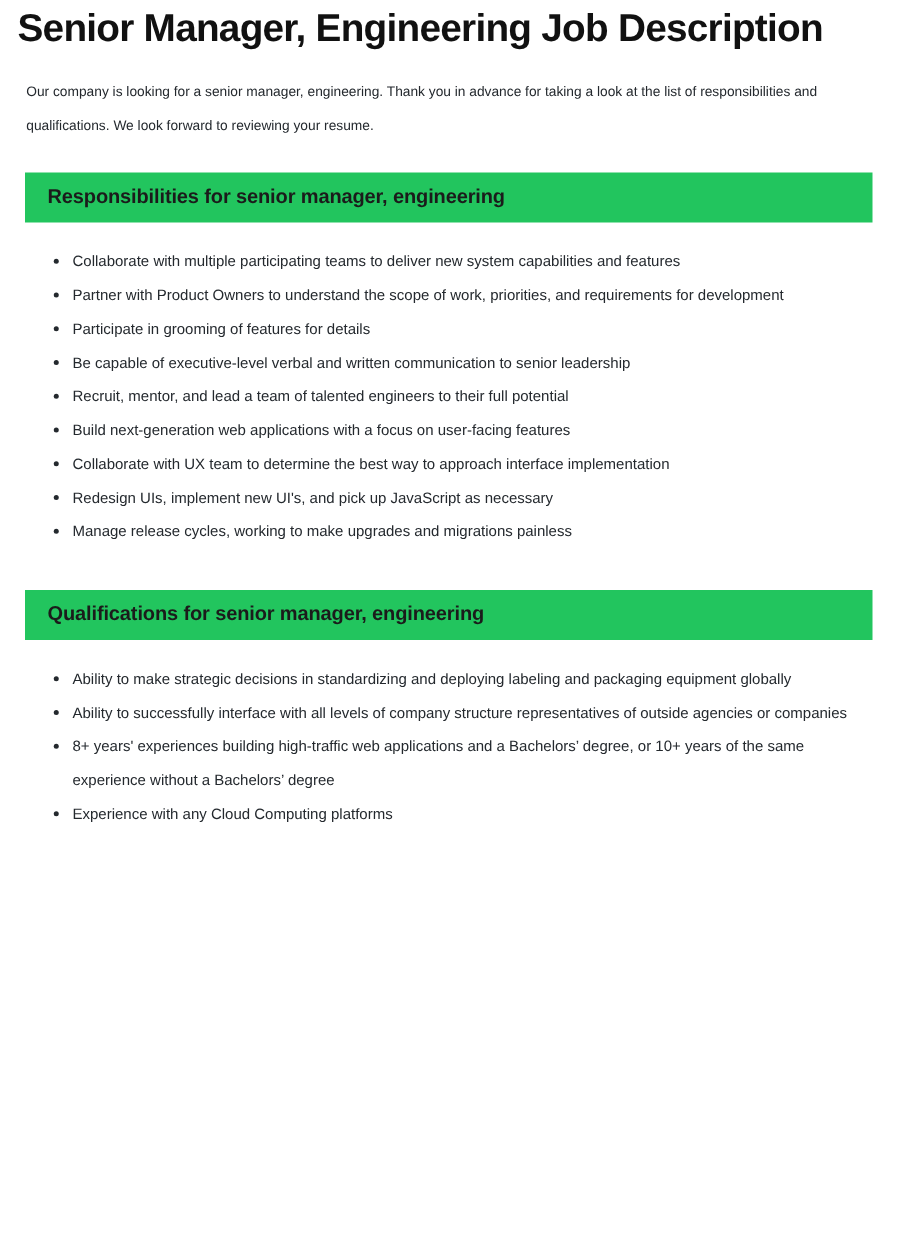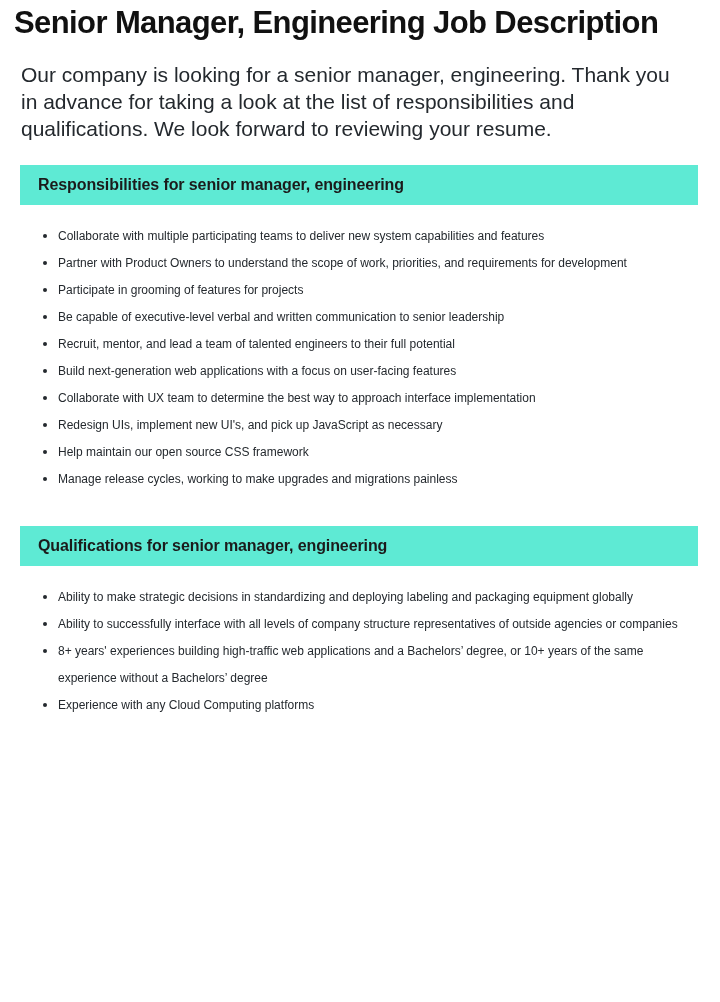--- a/index.html
+++ b/index.html
@@ -31,38 +31,38 @@
     letter-spacing: -0.6px;
     line-height: 1.2;
     color: #111111;
     margin: 0;
     padding: 4px 10px 0 14px;
     white-space: nowrap;
   }
 
   
   .intro {
-    font-size: 21px;
+    font-size: 11px;
     line-height: 27px;
     color: #24292e;
     margin: 0;
     padding: 20px 22px 0 21px;
     max-width: 700px;
   }
 
   
   .section {
     margin-top: 23px;
   }
   .section.qualifications {
     margin-top: 33px;
   }
 
   .section-header {
-    background: #5eead4;
+    background: #22c55e;
     margin: 0 22px 0 20px;
     padding: 10px 0 11px 18px;
     font-size: 16px;
     font-weight: bold;
     color: #1b1b1b;
     letter-spacing: -0.1px;
     line-height: 19px;
   }
 
   .bullet-list {
@@ -97,27 +97,26 @@
 
   <h1 class="doc-title">Senior Manager, Engineering Job Description</h1>
 
   <p class="intro">Our company is looking for a senior manager, engineering. Thank you in advance for taking a look at the list of responsibilities and qualifications. We look forward to reviewing your resume.</p>
 
   <section class="section responsibilities">
     <div class="section-header">Responsibilities for senior manager, engineering</div>
     <ul class="bullet-list">
         <li>Collaborate with multiple participating teams to deliver new system capabilities and features</li>
         <li>Partner with Product Owners to understand the scope of work, priorities, and requirements for development</li>
-        <li>Participate in grooming of features for projects</li>
+        <li>Participate in grooming of features for details</li>
         <li>Be capable of executive-level verbal and written communication to senior leadership</li>
         <li>Recruit, mentor, and lead a team of talented engineers to their full potential</li>
         <li>Build next-generation web applications with a focus on user-facing features</li>
         <li>Collaborate with UX team to determine the best way to approach interface implementation</li>
         <li>Redesign UIs, implement new UI's, and pick up JavaScript as necessary</li>
-        <li>Help maintain our open source CSS framework</li>
         <li>Manage release cycles, working to make upgrades and migrations painless</li>
       </ul>
   </section>
 
   <section class="section qualifications">
     <div class="section-header">Qualifications for senior manager, engineering</div>
     <ul class="bullet-list">
         <li>Ability to make strategic decisions in standardizing and deploying labeling and packaging equipment globally</li>
         <li>Ability to successfully interface with all levels of company structure representatives of outside agencies or companies</li>
         <li>8+ years' experiences building high-traffic web applications and a Bachelors’ degree, or 10+ years of the same experience without a Bachelors’ degree</li>

